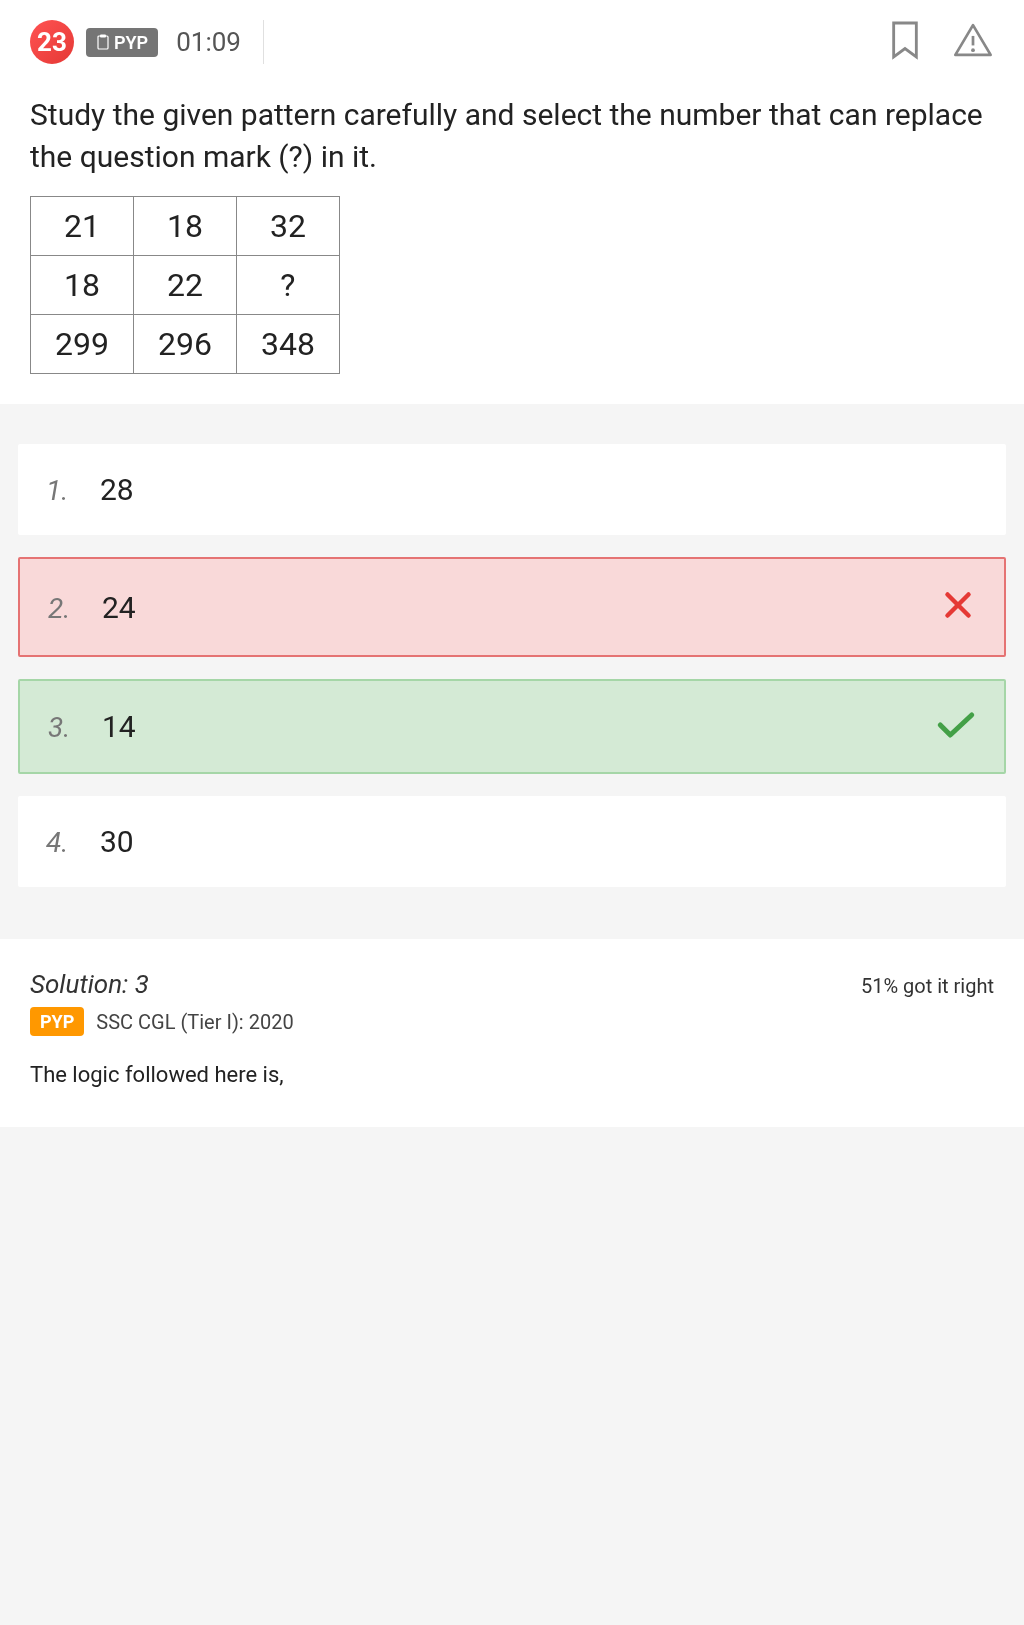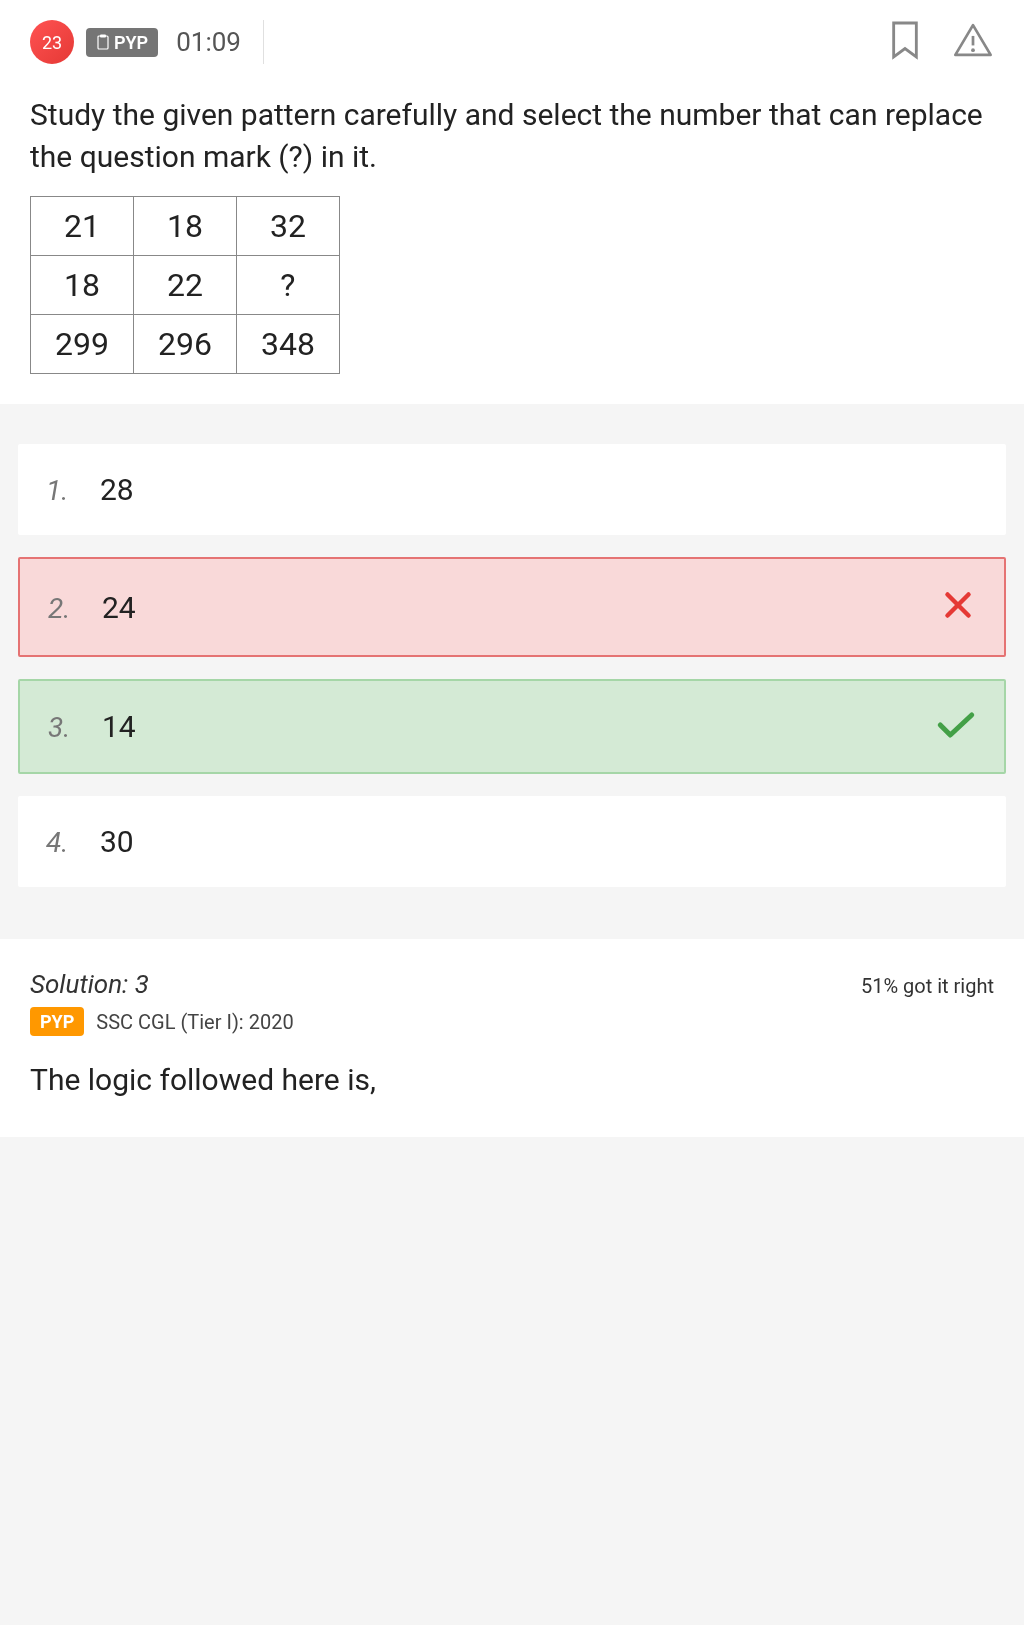--- a/index.html
+++ b/index.html
@@ -29,22 +29,22 @@
     }
     .question-number {
       width: 44px;
       height: 44px;
       border-radius: 50%;
       background: linear-gradient(135deg, #ff5252, #e53935);
       color: #fff;
       display: flex;
       align-items: center;
       justify-content: center;
-      font-size: 18px;
-      font-weight: 400;
+      font-size: 26px;
+      font-weight: 700;
     }
     .pyp-badge-header {
       background: #757575;
       color: #fff;
       padding: 4px 10px;
       border-radius: 4px;
       font-size: 18px;
       font-weight: 600;
       display: flex;
       align-items: center;
@@ -162,21 +162,21 @@
       padding: 4px 10px;
       border-radius: 4px;
       font-size: 18px;
       font-weight: 700;
     }
     .source-text {
       font-size: 20px;
       color: #444;
     }
     .logic-text {
-      font-size: 30px;
+      font-size: 22px;
       color: #222;
     }
   </style>
 </head>
 <body>
 
 <div class="container">
 
   <div class="header">
     <div class="header-left">

